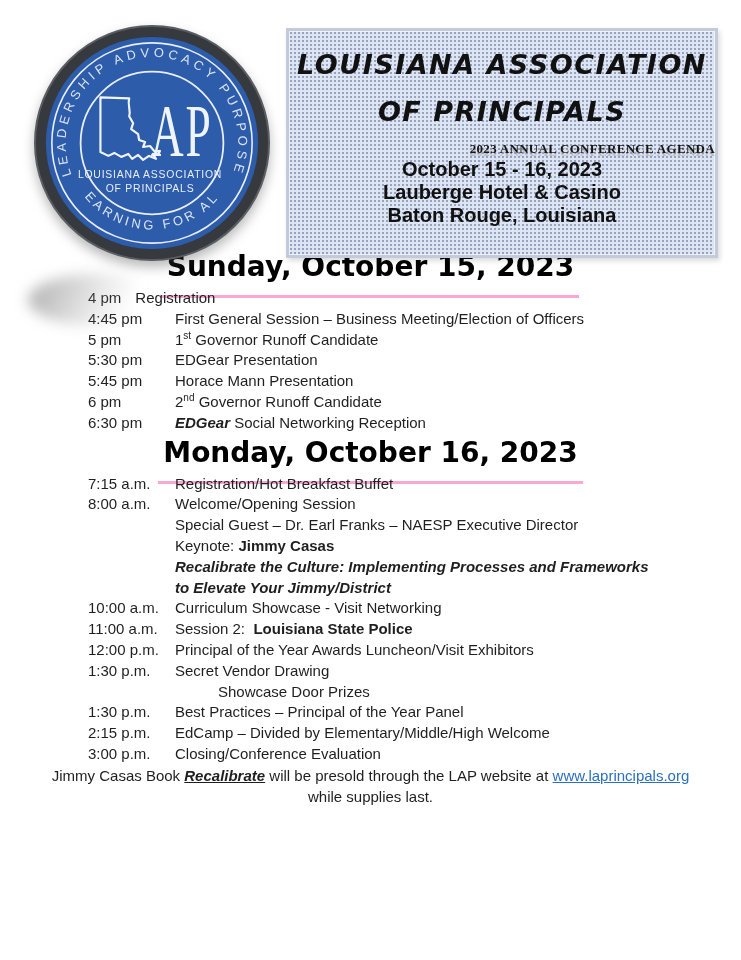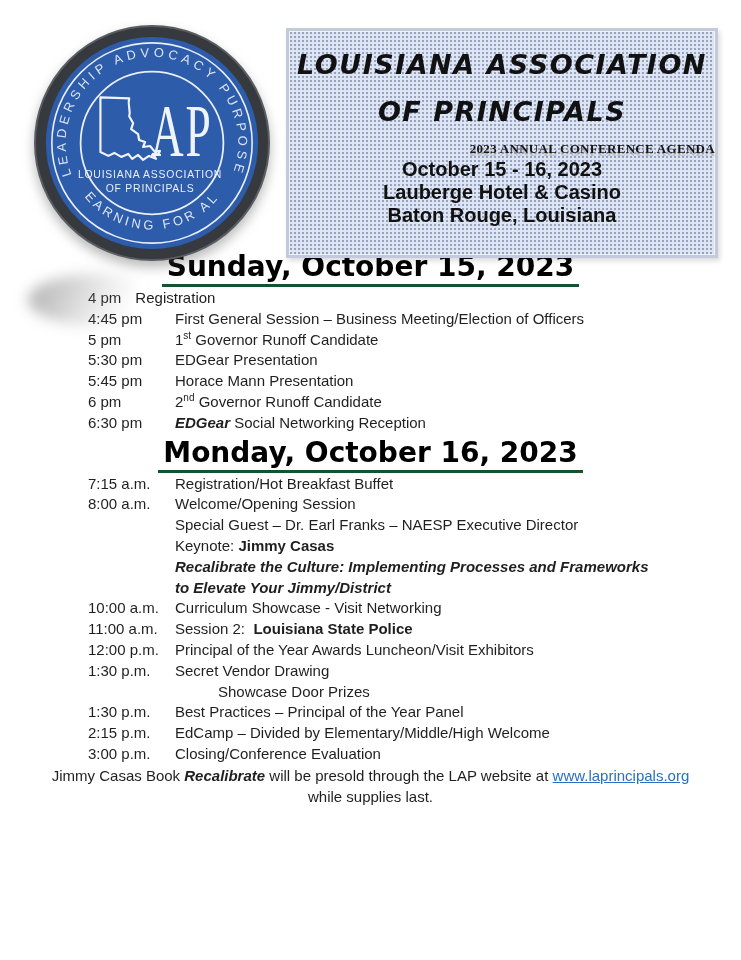--- a/index.html
+++ b/index.html
@@ -37,30 +37,30 @@
   .smudge{
     position:absolute;left:28px;top:274px;width:140px;height:52px;border-radius:50%;
     background:linear-gradient(115deg, rgba(105,105,105,.55), rgba(150,150,150,.22) 48%, transparent 72%);
     filter:blur(7px);pointer-events:none;
   }
   
   .day-heading{
     text-align:center;font-family:"DejaVu Sans", sans-serif;font-weight:700;
     font-size:28px;line-height:34px;color:#000;margin-top:2px;margin-bottom:4px;
   }
-  .day-heading .underlined{border-bottom:3px solid #14532d;padding:0 5px 1px 5px;}
+  .day-heading .underlined{border-bottom:3px solid #f9a8d4;padding:0 5px 12px 5px;}
   .rows{margin-left:88px;margin-right:20px;}
   .row{font-size:15px;line-height:20.8px;white-space:pre-wrap;}
   .time{display:inline-block;width:87px;white-space:pre;vertical-align:baseline;}
   .row.tight .time{width:auto;margin-right:14px;}
   .row.indent .desc{padding-left:43px;}
   .desc{white-space:pre-wrap;}
   .seg-b{font-weight:700;}
   .seg-bi{font-weight:700;font-style:italic;}
-  .seg-biu{font-weight:700;font-style:italic;}
+  .seg-biu{font-weight:700;font-style:italic;text-decoration:underline;}
   .seg-link{color:#2a6fc2;text-decoration:underline;cursor:pointer;}
   sup{font-size:10px;line-height:0;}
   
   .footer{text-align:center;font-size:15px;line-height:21px;margin-top:0;}
 </style>
 </head>
 <body>
 
 <div class="header-row">
   <div class="logo-wrap">

